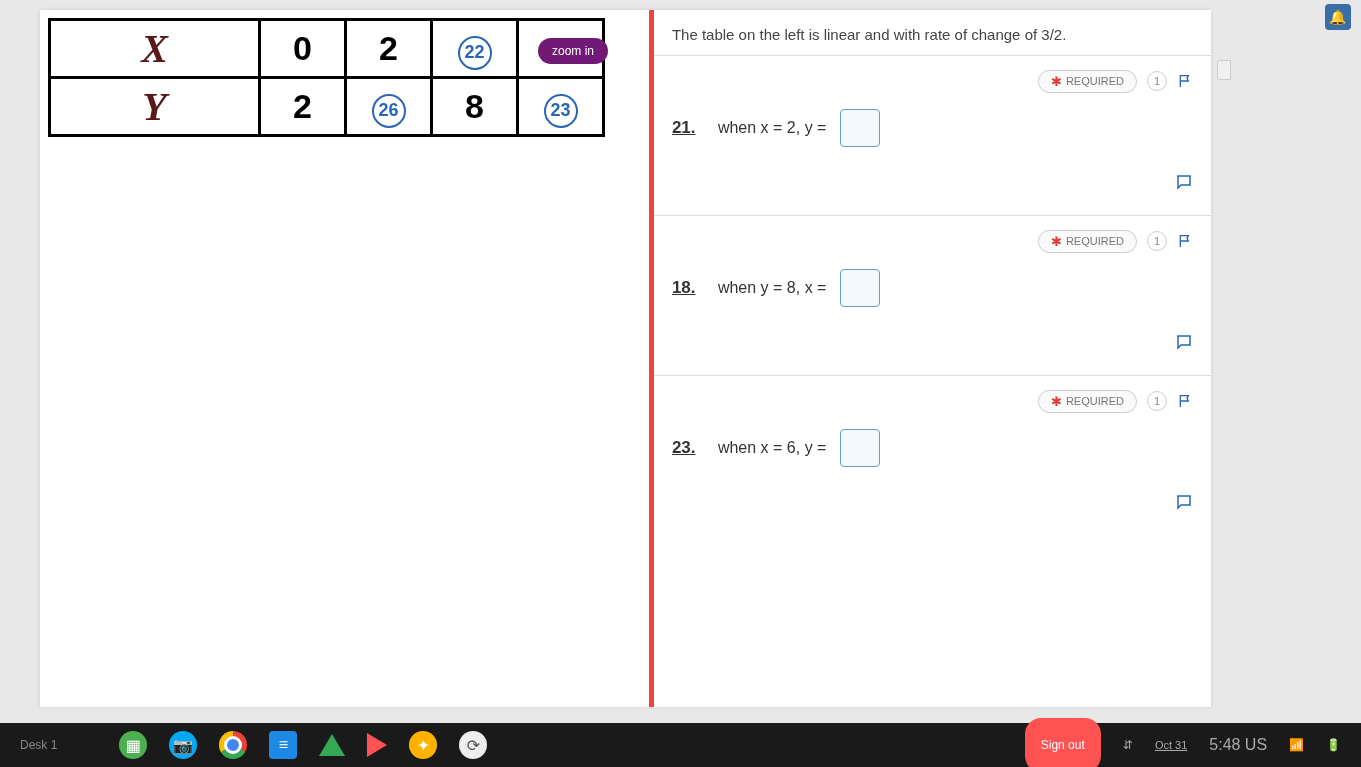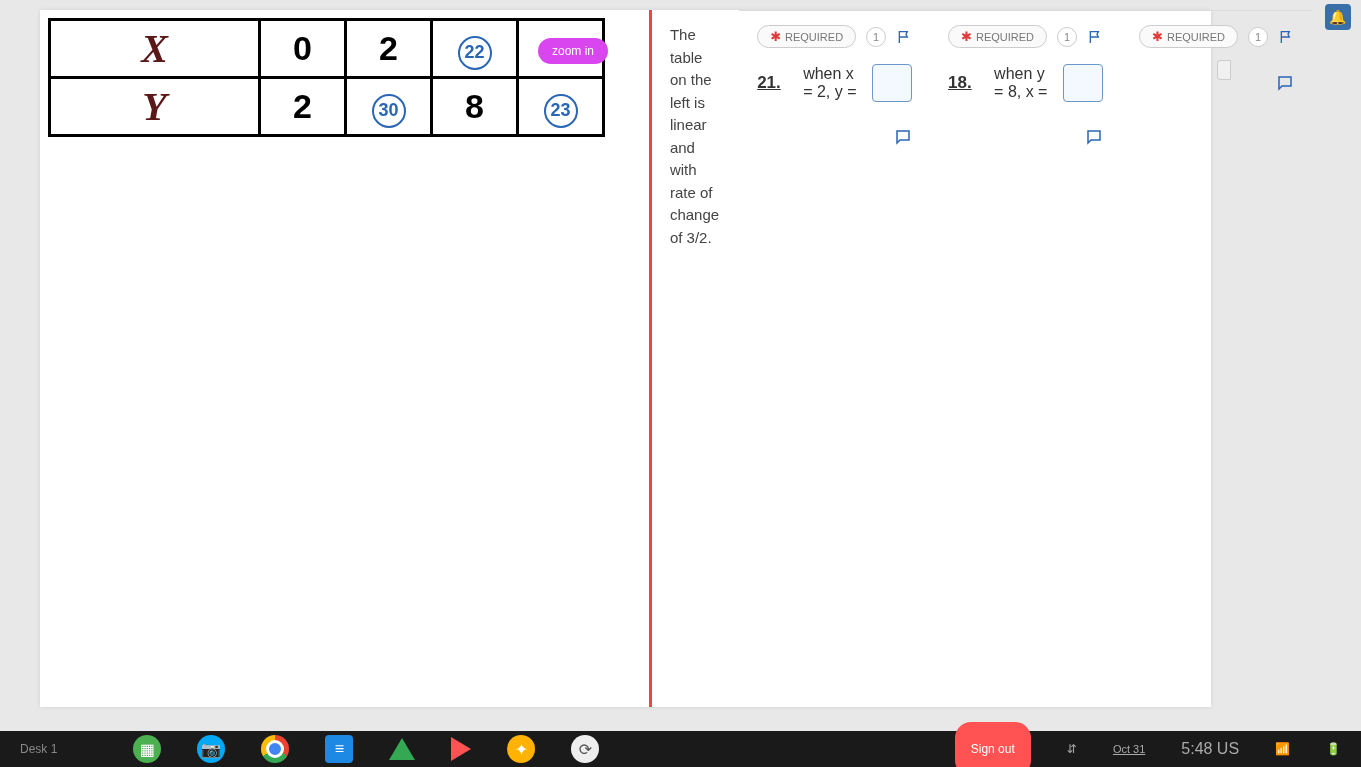--- a/index.html
+++ b/index.html
@@ -60,33 +60,33 @@
     color: #2a66b5;
     font-size: 18px;
     font-family: Arial, sans-serif;
     font-weight: 600;
     background: #fff;
   }
   .zoom-pill {
     position: absolute;
     top: 28px;
     left: 498px;
-    background: #d946ef;
+    background: #701a75;
     color: #fff;
     font-size: 12px;
     padding: 6px 14px;
     border-radius: 14px;
     cursor: pointer;
   }
   
   .right-panel {
     width: 48%;
-    border-left: 3px solid #ef4444;
-    display: flex;
-    flex-direction: row;
+    border-left: 5px solid #ef4444;
+    display: flex;
+    flex-direction: column;
     font-size: 15px;
     color: #333;
   }
   .instructions {
     padding: 14px 20px 8px 18px;
     line-height: 1.5;
     color: #444;
   }
   .qblock {
     border-top: 1px solid #ddd;
@@ -154,26 +154,26 @@
     width: 18px;
     height: 18px;
     display: inline-block;
   }
   .comment-icon svg { width: 100%; height: 100%; }
 
   
   .taskbar {
     position: absolute;
     left: 0; right: 0; bottom: 0;
-    height: 36px;
+    height: 44px;
     background: #1a1a1a;
     display: flex;
     align-items: center;
     padding: 0 20px;
-    gap: 36px;
+    gap: 22px;
     color: #ccc;
     font-size: 12px;
     margin-top: 8px;
   }
   .taskbar .spacer { flex: 1; }
   .tb-icon {
     width: 28px; height: 28px;
     border-radius: 50%;
     display: flex;
     align-items: center;
@@ -251,21 +251,21 @@
           <tr>
         <td class="hdr">X</td>
         <td class="cell">0</td>
         <td class="cell">2</td>
         <td class="cell"><span class="circ">22</span></td>
         <td class="cell"></td>
       </tr>
       <tr>
         <td class="hdr">Y</td>
         <td class="cell">2</td>
-        <td class="cell"><span class="circ">30</span></td>
+        <td class="cell"><span class="circ">26</span></td>
         <td class="cell">8</td>
         <td class="cell"><span class="circ">23</span></td>
       </tr>
     </tbody>
       </table>
     <div class="zoom-pill">zoom in</div>
   </div>
 
   <div class="right-panel">
     <div class="instructions">
@@ -331,20 +331,25 @@
         <span class="req-badge">
           <span class="ast">✱</span>
           <span>REQUIRED</span>
         </span>
         <span class="count-badge">1</span>
         <span class="flag-icon">
           <svg viewBox="0 0 24 24">
               <path fill="none" stroke="#2a66b5" stroke-width="2" d="M5 3v18M5 4h12l-2 4 2 4H5"></path>
             </svg>
         </span>
+      </div>
+      <div class="qrow">
+        <span class="qnum">23.</span>
+        <span class="qtext">when x = 6, y =</span>
+        <input class="answer-box" type="text" style="">
       </div>
       <div class="comment-row">
         <span class="comment-icon">
           <svg viewBox="0 0 24 24">
               <path fill="none" stroke="#2a66b5" stroke-width="2" d="M4 4h16v12H8l-4 4z"></path>
             </svg>
         </span>
       </div>
     </div>
 

